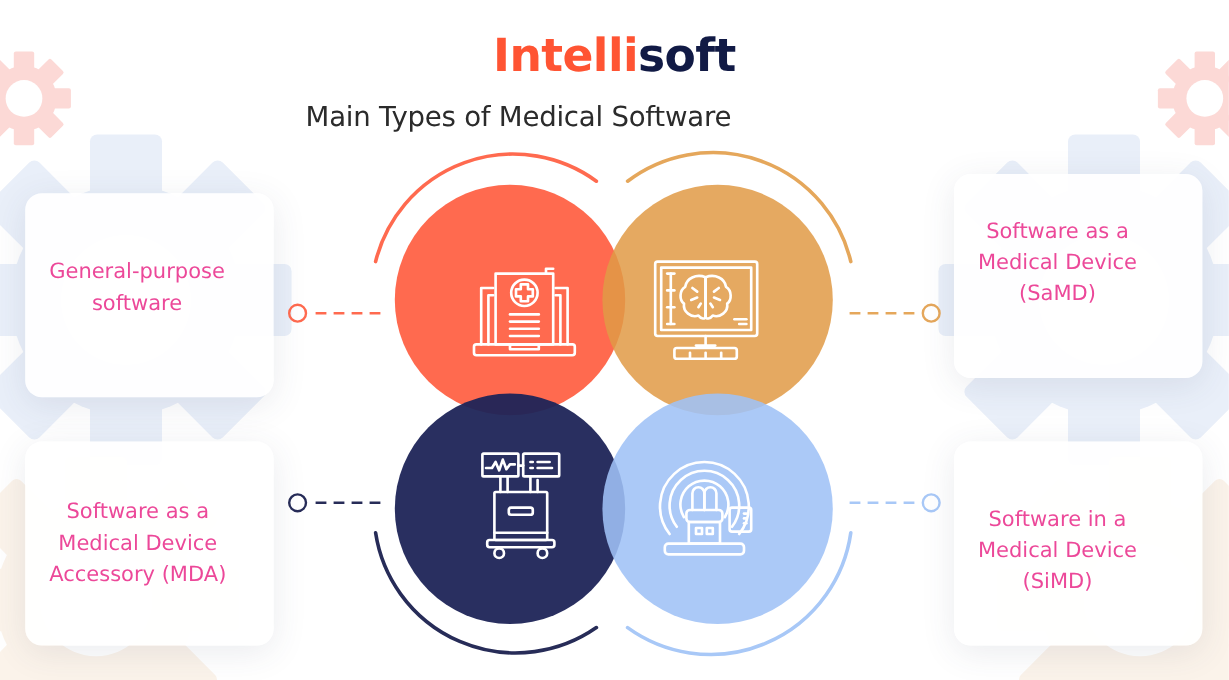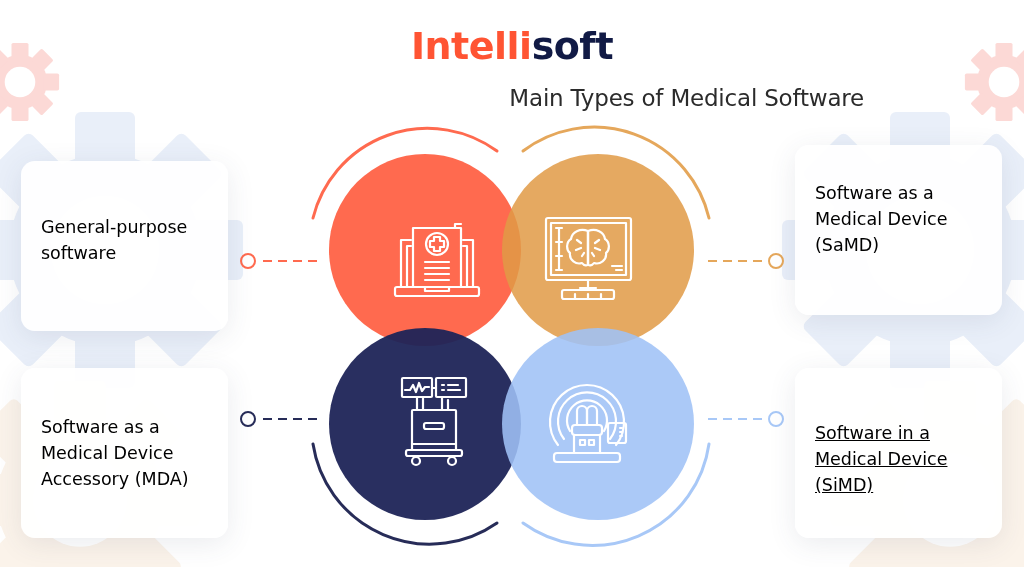--- a/index.html
+++ b/index.html
@@ -9,44 +9,45 @@
   .bg-layer { position: absolute; left: 0; top: 0; width: 1024px; height: 567px; }
 
   .logo {
     position: absolute; left: 0; top: 24px; width: 1024px; text-align: center;
     font-family: "DejaVu Sans", sans-serif; font-weight: bold; font-size: 38px; letter-spacing: -0.5px;
   }
   .logo .part1 { color: #ff5433; }
   .logo .part2 { color: #111a45; }
 
   .title {
-    position: absolute; left: 0; top: 85px; width: 864px; text-align: right;
+    position: absolute; left: 0; top: 85px; width: 864px; text-align: center;
     font-family: "DejaVu Sans", sans-serif; font-size: 23px; color: #2b2b2b; letter-spacing: -0.2px;
   }
 
   .card {
     position: absolute; width: 207px; height: 170px;
     background: rgba(255,255,255,0.93);
     border-radius: 14px;
     box-shadow: 0 6px 28px rgba(60,70,100,0.10);
     display: flex; align-items: center;
     padding: 0 20px;
   }
   .card-text {
-    font-family: "DejaVu Sans", sans-serif; font-size: 17.5px; line-height: 26px; color: #000000;
+    font-family: "DejaVu Sans", sans-serif; font-size: 17.5px; line-height: 26px; color: #ec4899;
     white-space: pre-line;
+    text-align: center;
   }
   #card-tl { left: 21px; top: 161px; }
   #card-bl { left: 21px; top: 368px; }
   #card-tr { left: 795px; top: 145px; }
   #card-br { left: 795px; top: 368px; }
   #card-tl .card-text { margin-top: -12px; }
   #card-bl .card-text { margin-top: 0px; }
   #card-tr .card-text { margin-top: -22px; }
-  #card-br .card-text { margin-top: 12px; text-decoration: underline; }
+  #card-br .card-text { margin-top: 12px; }
 
   .diagram { position: absolute; left: 0; top: 0; width: 1024px; height: 567px; }
 </style>
 </head>
 <body>
 
 <svg class="bg-layer" viewBox="0 0 1024 567" xmlns="http://www.w3.org/2000/svg">
   <defs>
     <g id="gear-shape">
       <circle cx="0" cy="0" r="32" fill="currentColor"></circle>

